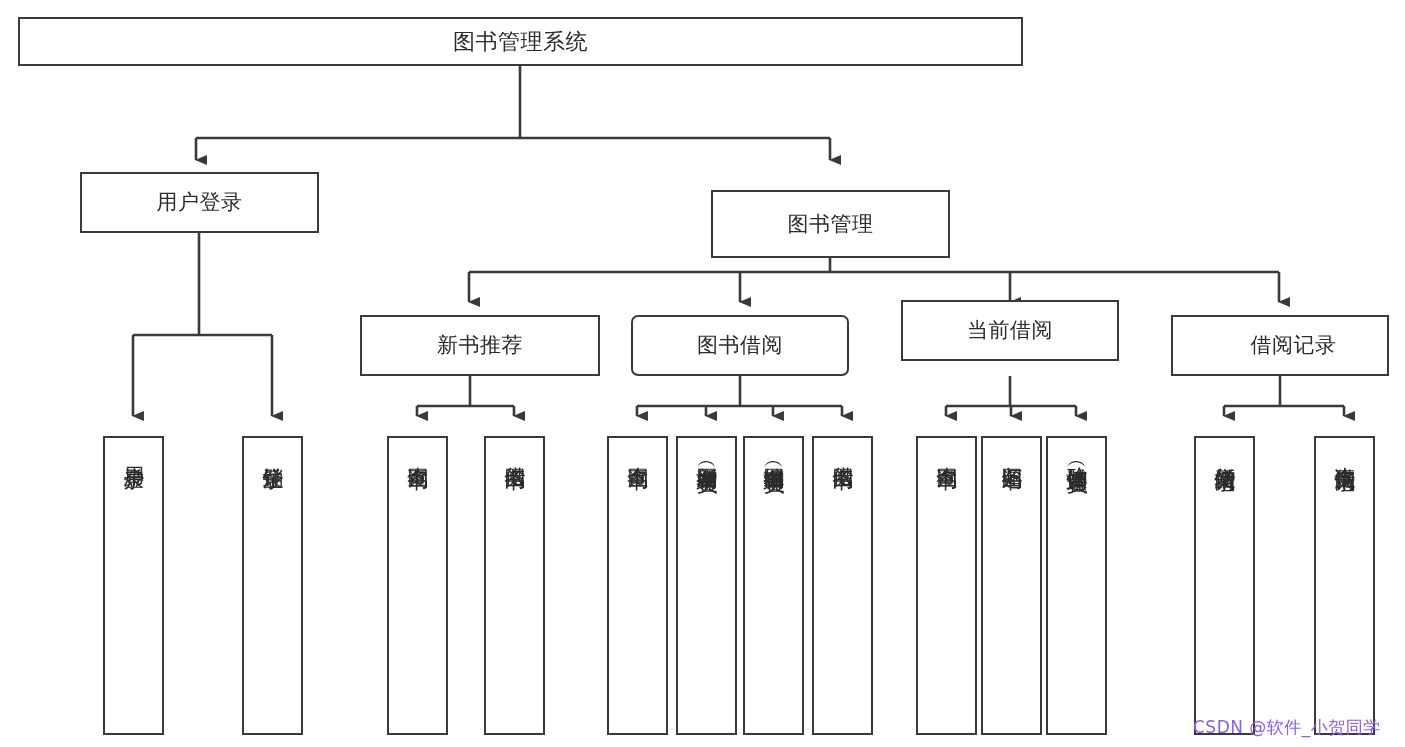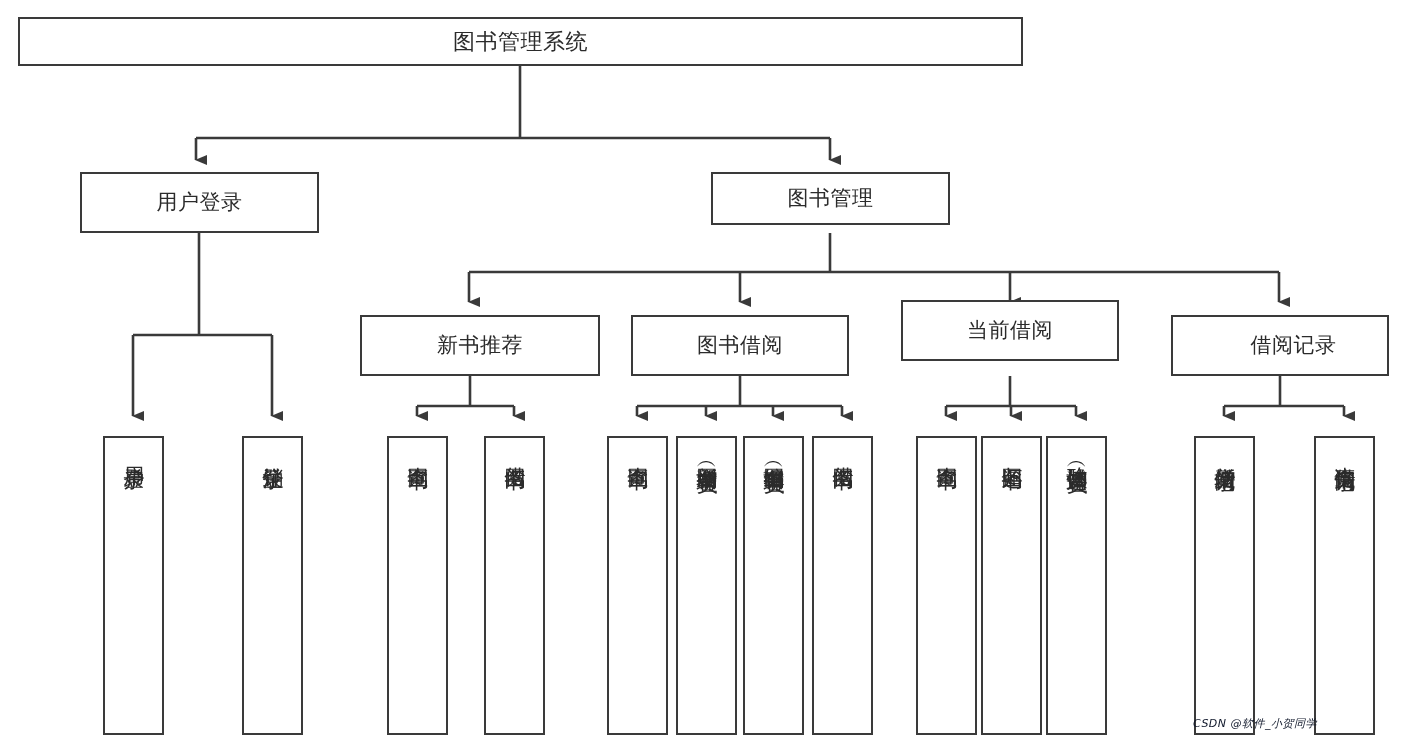--- a/index.html
+++ b/index.html
@@ -57,26 +57,25 @@
   .node.vert .label {
     writing-mode: vertical-rl;
     text-orientation: upright;
     font-size: 21px;
     line-height: 1.1;
     letter-spacing: 1px;
     white-space: nowrap;
   }
   .watermark {
     position: absolute;
-    color: #0f172a;
-    font-size: 11px;
+    color: #8b5cf6;
+    font-size: 17px;
     letter-spacing: 0.5px;
     white-space: nowrap;
     user-select: none;
-    font-style: italic;
   }
 </style>
 </head>
 <body>
 
 <div id="diagram-root">
 
   <svg class="connectors" viewBox="0 0 1405 747" xmlns="http://www.w3.org/2000/svg">
     <defs>
       <marker id="arrow" viewBox="0 0 10 12" refX="5" refY="11" markerWidth="10" markerHeight="12" orient="auto-start-reverse" markerUnits="userSpaceOnUse">
@@ -129,29 +128,29 @@
   </svg>
 
   <div class="node horiz root" style="left:18px; top:17px; width:1005px; height:49px;">
     <span class="label">图书管理系统</span>
   </div>
 
   <div class="node horiz" style="left:80px; top:172px; width:239px; height:61px;">
     <span class="label">用户登录</span>
   </div>
 
-  <div class="node horiz" style="left:711px; top:172px; width:239px; height:53px;">
+  <div class="node horiz" style="left:711px; top:190px; width:239px; height:68px;">
     <span class="label">图书管理</span>
   </div>
 
   <div class="node horiz" style="left:360px; top:315px; width:240px; height:61px;">
     <span class="label">新书推荐</span>
   </div>
 
-  <div class="node horiz" style="left:631px; top:315px; width:218px; height:61px;">
+  <div class="node horiz" style="left:631px; top:315px; width:218px; height:61px;border-radius:7px;">
     <span class="label">图书借阅</span>
   </div>
 
   <div class="node horiz" style="left:901px; top:300px; width:218px; height:61px;">
     <span class="label">当前借阅</span>
   </div>
 
   <div class="node horiz" style="left:1171px; top:315px; width:218px; height:61px;padding-left:27px;">
     <span class="label">借阅记录</span>
   </div>

